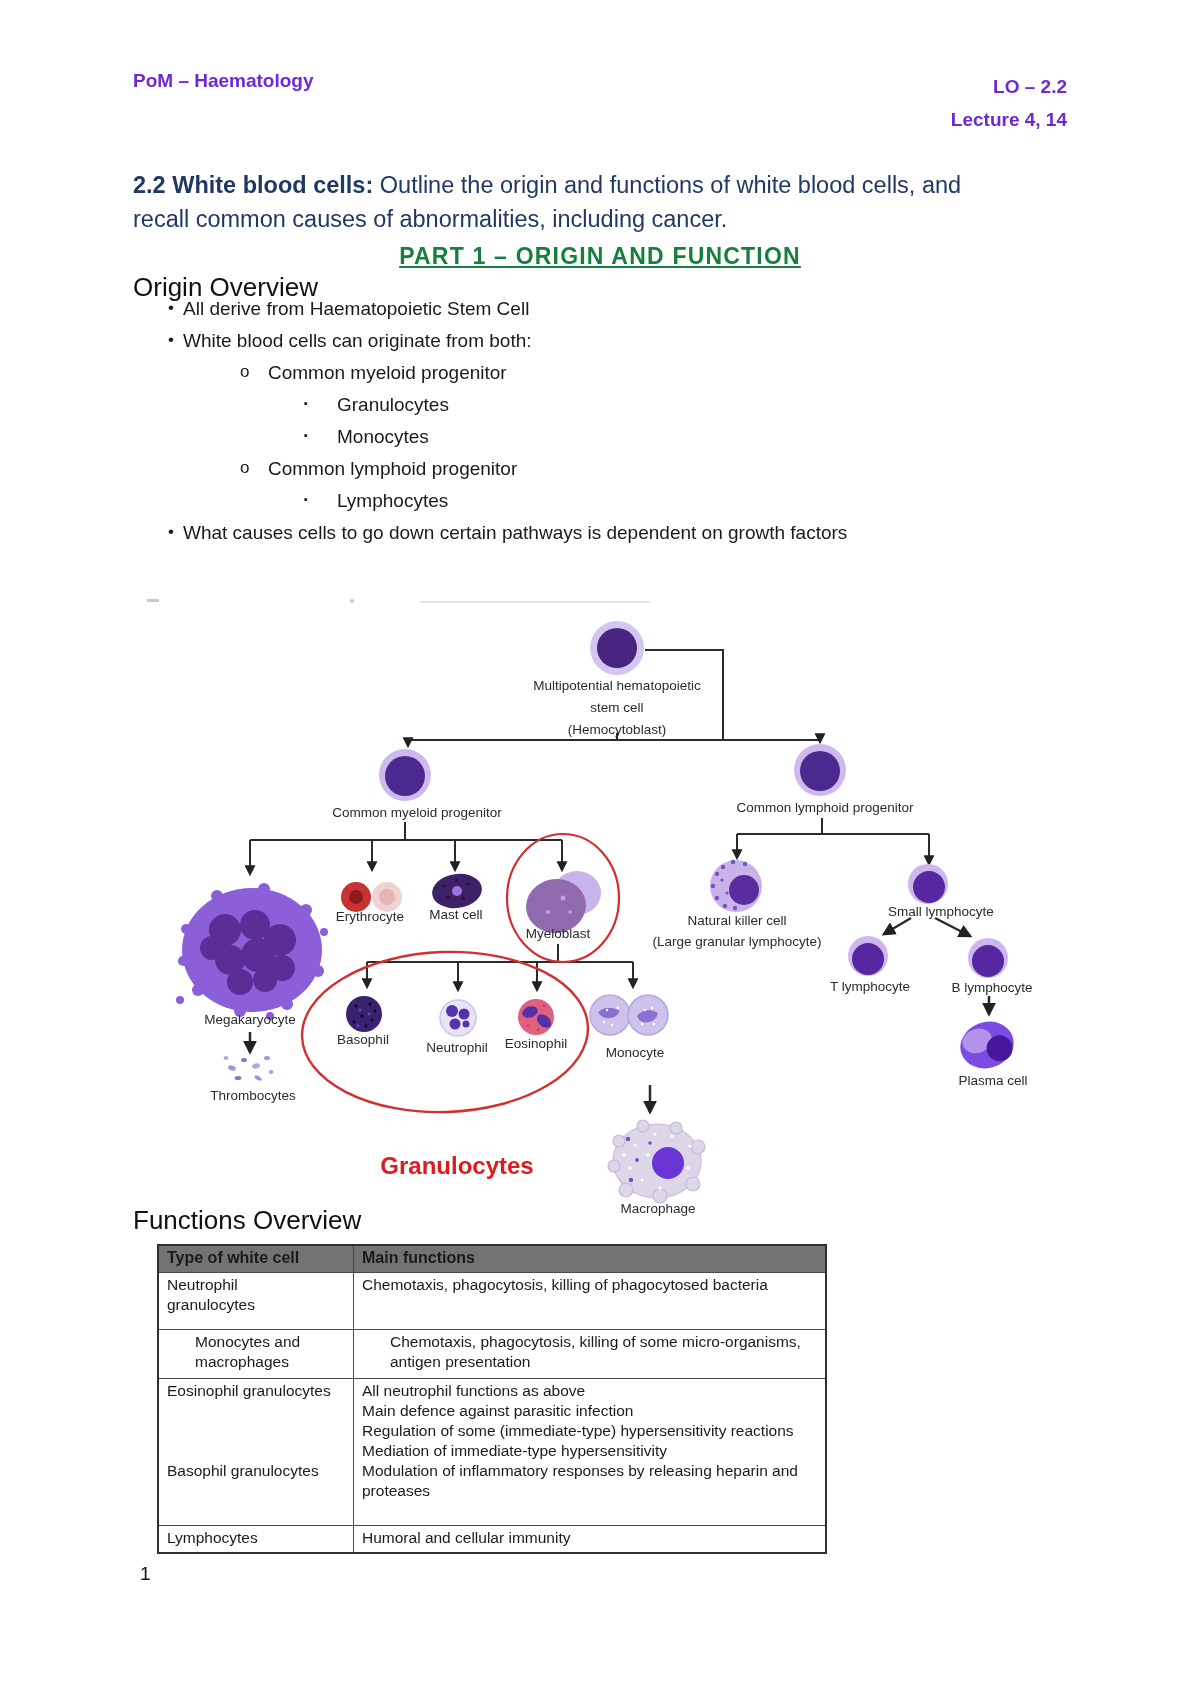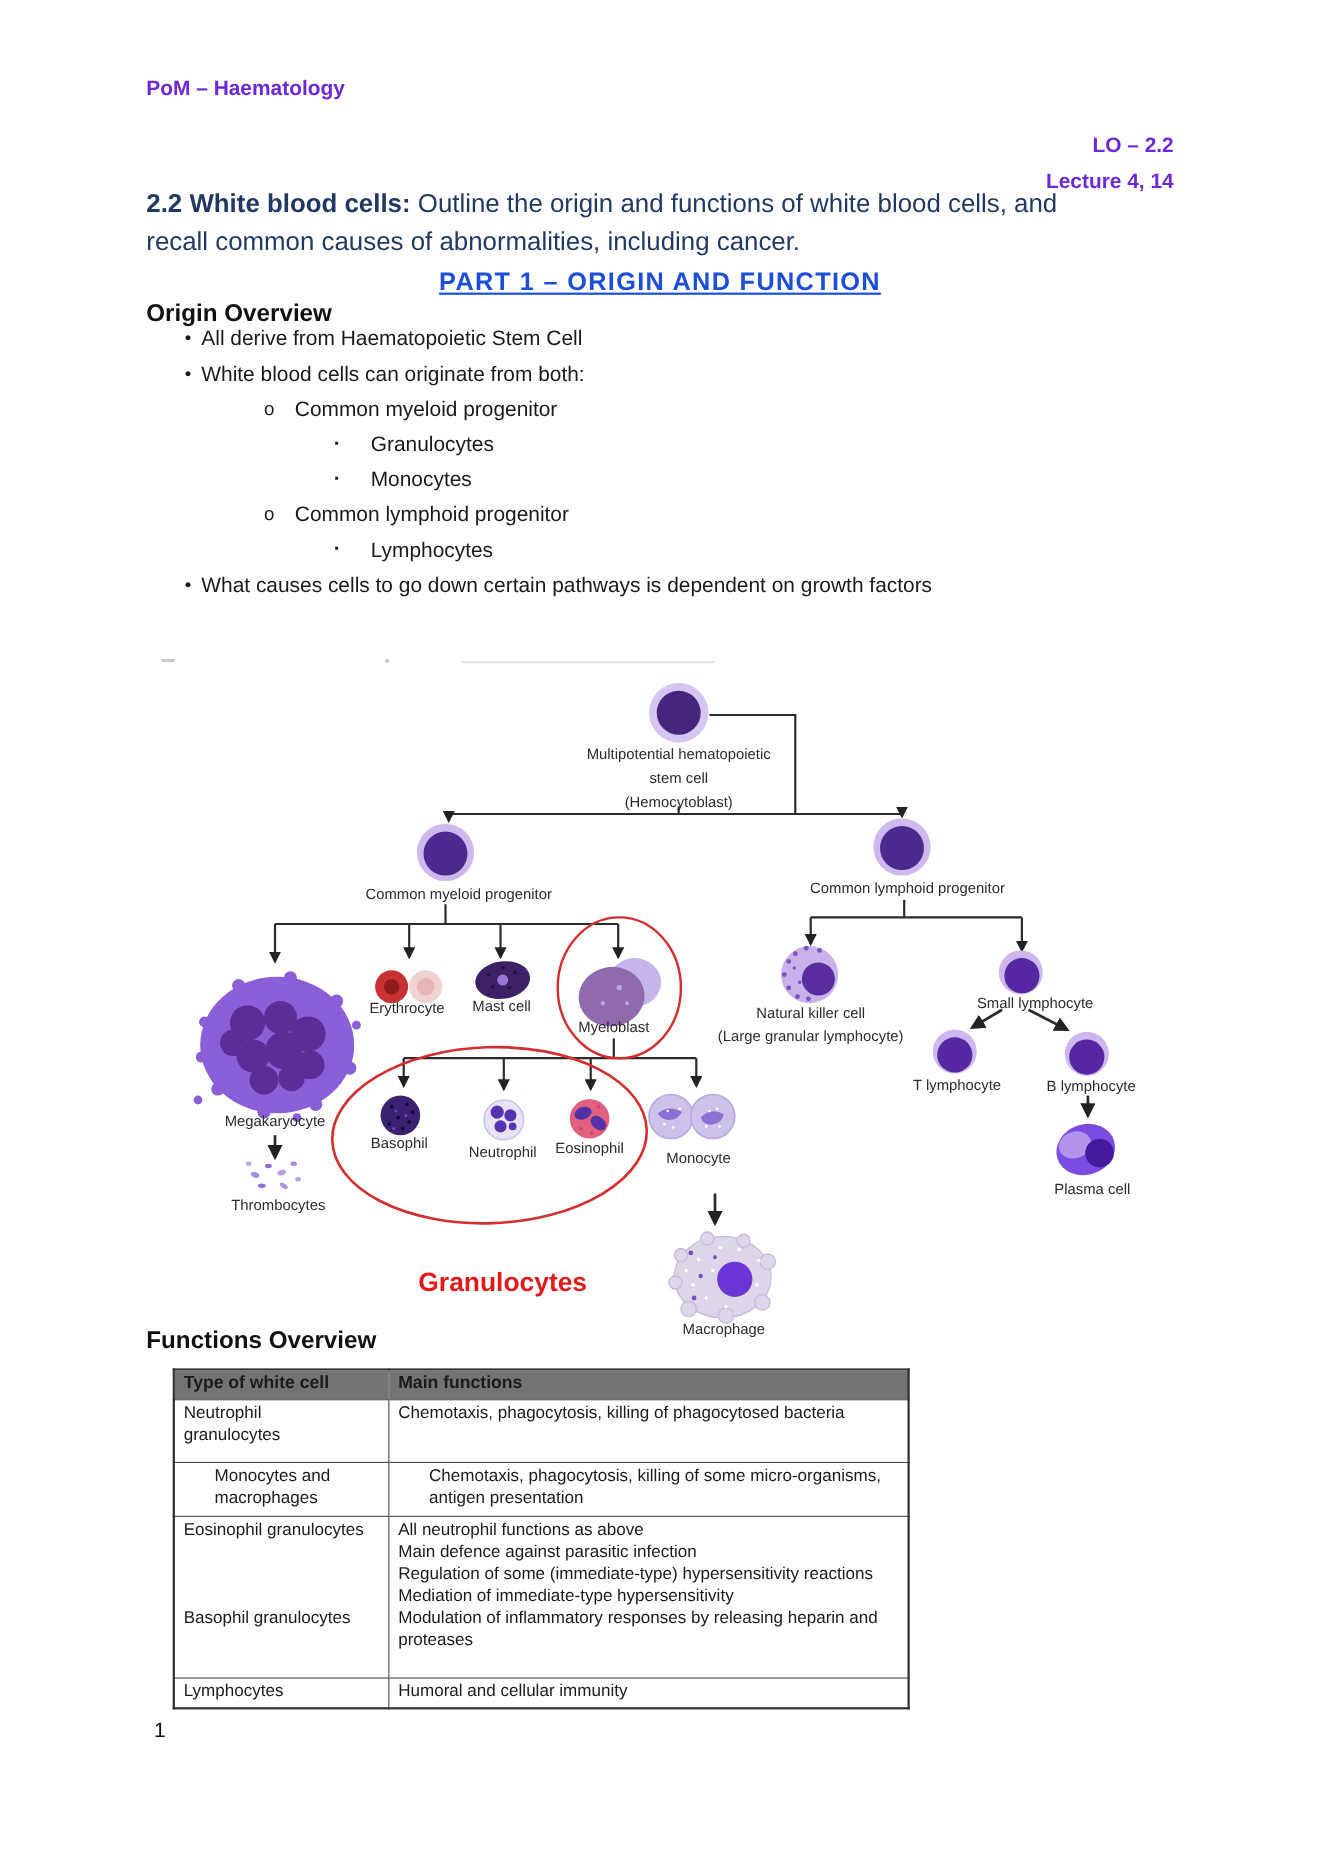--- a/index.html
+++ b/index.html
@@ -3,28 +3,28 @@
 <meta charset="utf-8">
 <style>
   html,body{margin:0;padding:0;background:#888;}
   .page{
     position:relative;width:1200px;height:1698px;background:#ffffff;
     margin:0 auto;font-family:"Liberation Sans",sans-serif;color:#1a1a1a;
     overflow:hidden;
   }
   .abs{position:absolute;}
   .hdr{font-size:19px;font-weight:bold;color:#6d28d9;}
-  .hdr-right{text-align:right;font-weight:bold;line-height:33px;margin-top:46px;}
+  .hdr-right{text-align:right;font-weight:bold;line-height:33px;}
   .doc-title{font-size:23.5px;line-height:34px;color:#1f3864;width:880px;}
   .doc-title .lead{font-weight:bold;}
   .part-heading{
     left:0;right:0;text-align:center;font-size:23px;font-weight:bold;
-    color:#1d4ed8;text-decoration:underline;letter-spacing:1.2px;
+    color:#15803d;text-decoration:underline;letter-spacing:1.2px;
   }
-  .sub-heading{font-size:22px;font-weight:bold;color:#111;}
+  .sub-heading{font-size:26px;font-weight:normal;color:#111;}
   .bullet-row{position:absolute;height:32px;left:133px;width:980px;font-size:19px;}
   .bullet-row .marker{position:absolute;top:0;}
   .bullet-row .btxt{position:absolute;top:0;white-space:nowrap;}
   .lv1 .marker{left:35px;font-size:17px;}
   .lv1 .btxt{left:50px;}
   .lv2 .marker{left:107px;font-size:17px;}
   .lv2 .btxt{left:135px;}
   .lv3 .marker{left:171px;font-size:11px;top:3px;}
   .lv3 .btxt{left:204px;}
   .artifact{background:#c9c9c9;}

